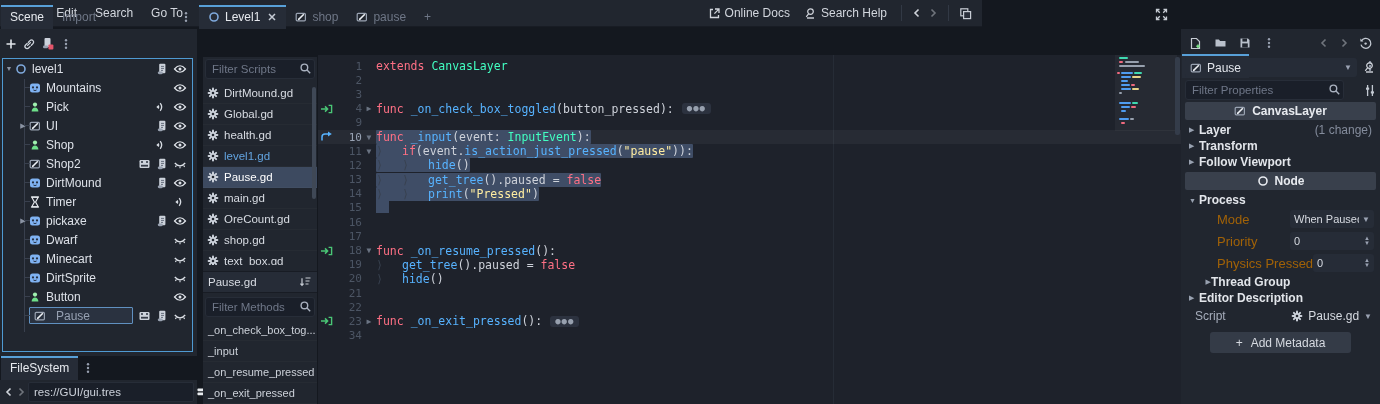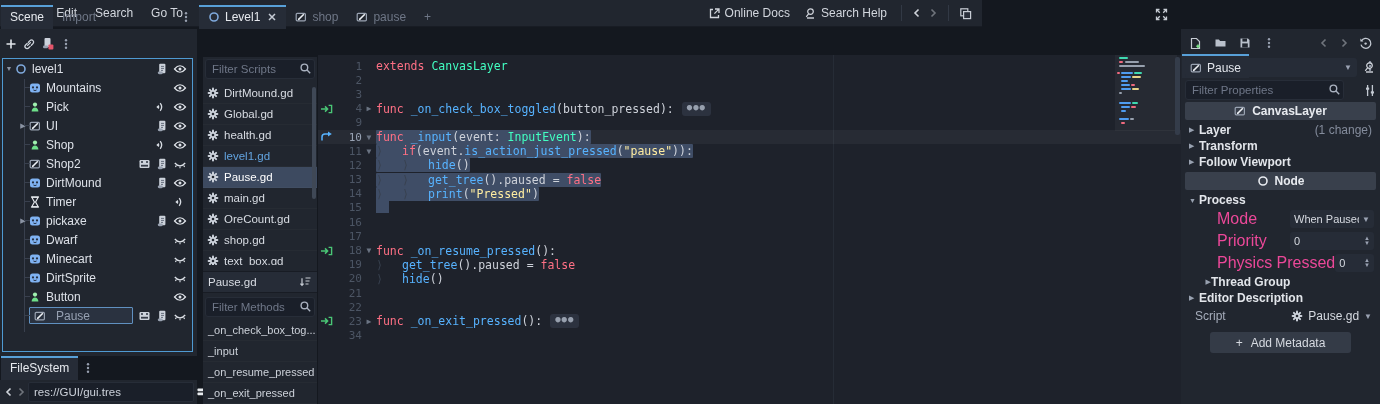--- a/index.html
+++ b/index.html
@@ -66,21 +66,21 @@
 
   
   .code-panel{left:318px;top:55px;width:863px;height:349px;background:#1e222b;overflow:hidden;}
   .colguide{position:absolute;left:515px;top:0;width:1px;height:349px;background:#262c36;}
   .code-row{position:relative;display:flex;align-items:center;height:14.2px;font:11.5px "DejaVu Sans Mono",monospace;}
   .code-row.cur{background:rgba(255,255,255,0.045);}
   .g-mark{width:17px;display:flex;justify-content:center;flex:none;}
   .g-num{width:27px;text-align:right;color:#4c5564;font-size:11px;flex:none;}
   .code-row.cur .g-num{color:#99a3b4;}
   .g-fold{width:14px;text-align:center;color:#6a7382;font-size:8px;flex:none;}
-  .ctext{white-space:pre;display:flex;}
+  .ctext{white-space:pre;display:flex;align-items:center;}
   .ind{display:inline-block;width:26px;color:#38414f;}
   .selwrap{background:#3f4d66;border-radius:1px;display:inline-flex;}
   .selstub{display:inline-block;width:13px;height:13px;background:#3f4d66;}
   .tk-kw{color:#ff7085;}.tk-fn{color:#57b3ff;}.tk-ty{color:#42ffc2;}.tk-st{color:#ffeda1;}.tk-tx{color:#ced2da;}
   .ellpill{margin-left:8px;padding:0 5px;background:#2c323f;color:#97a0ae;border-radius:3px;font-size:9px;letter-spacing:1px;line-height:11px;}
   .minimap{position:absolute;left:797px;top:0;width:62px;height:130px;}
   .mm-view{position:absolute;left:0;top:0;width:62px;height:76px;background:rgba(255,255,255,0.04);}
   .mm-bar{position:absolute;height:2px;border-radius:1px;}
   .code-scroll{position:absolute;right:1px;top:2px;width:5px;height:78px;background:#343c4a;border-radius:2px;}
   .rdock-body{position:absolute;left:1181px;top:29px;width:199px;height:375px;background:#21262f;}
@@ -92,21 +92,21 @@
   .node-box .cv{margin-left:auto;}
   .propfilter-row{position:absolute;left:1185px;top:80px;width:191px;display:flex;align-items:center;gap:20px;}
   .insp-rows{position:absolute;left:1181px;top:100px;width:199px;}
   .cat-row{margin:2px 4px;height:18px;background:#39404c;border-radius:2px;display:flex;align-items:center;justify-content:center;gap:6px;
        font-weight:bold;color:#e7eaef;font-size:12px;}
   .grp-row{display:flex;align-items:center;height:16px;padding:0 8px;font-weight:bold;color:#e2e5ea;font-size:12px;}
   .grp-row .chev{width:10px;font-size:8px;color:#98a1b0;font-weight:normal;}
   .grp-row .note{margin-left:auto;font-weight:normal;color:#848c9c;font-size:12px;}
   .grp-row.ind1{padding-left:20px;text-align:right;}
   .prop-row{display:flex;align-items:center;height:22px;padding:0 6px 0 36px;}
-  .prop-row .plabel{color:#ec4899;font-size:16px;flex:1;white-space:nowrap;}
+  .prop-row .plabel{color:#a16207;font-size:13px;flex:1;white-space:nowrap;}
   .valbox{width:84px;height:18px;background:#262c37;border-radius:3px;display:flex;align-items:center;padding:0 4px;box-sizing:border-box;
        color:#d6dae1;font-size:11px;gap:3px;}
   .valbox .vtext{flex:1;white-space:nowrap;overflow:hidden;}
   .script-row{display:flex;align-items:center;height:20px;padding:0 8px 0 14px;}
   .script-row .plabel{color:#a6adbb;flex:1;}
   .script-row .sv{display:flex;align-items:center;gap:5px;color:#d6dae1;font-size:12px;}
   .meta-row{display:flex;justify-content:center;margin-top:6px;}
   .meta-btn{display:flex;align-items:center;gap:8px;height:21px;background:#343b47;border-radius:3px;padding:0 26px;color:#d6dae1;}
   .chev-glyph{font-size:8px;color:#9aa2b2;}
 </style>

